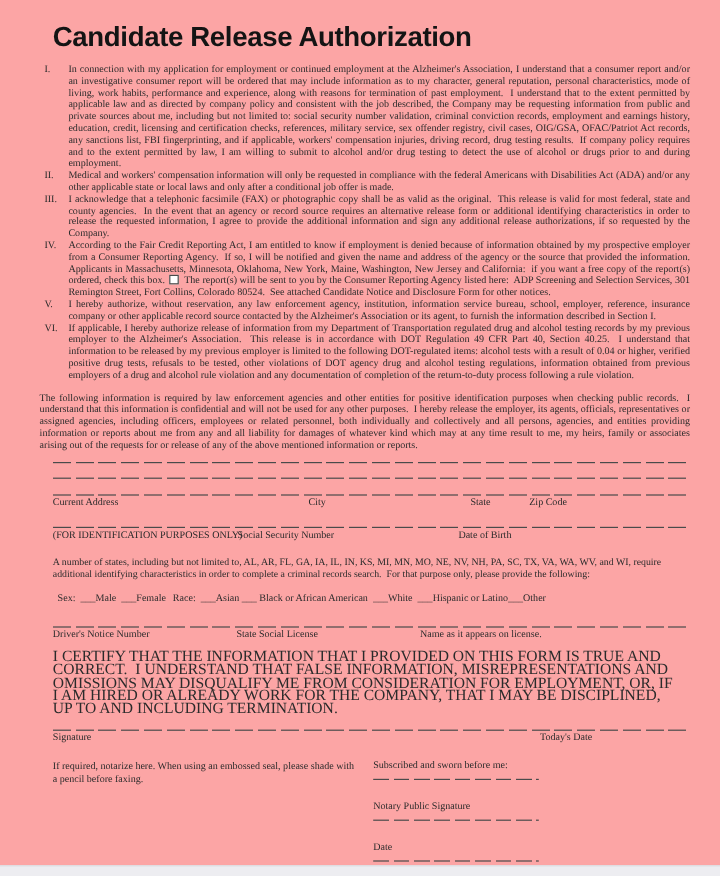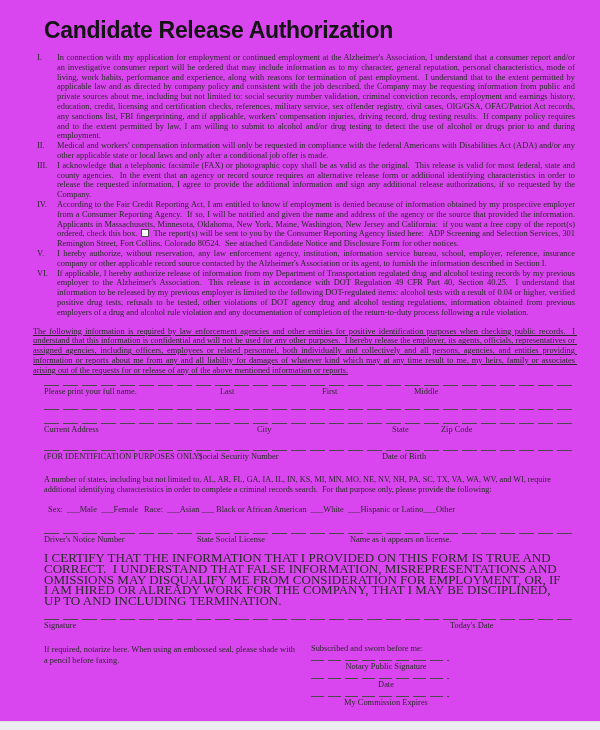--- a/index.html
+++ b/index.html
@@ -1,18 +1,18 @@
 <!DOCTYPE html>
 <html><head>
 <meta charset="utf-8">
 <style>
   html,body{margin:0;padding:0;background:#e9e9ed;}
   .page{
     position:relative;width:600px;height:730px;margin:0 auto;
-    background:#d946ef;overflow:hidden;
+    background:#fca5a5;overflow:hidden;
     font-family:"Liberation Serif", serif;color:#2b2b2b;
   }
   .page-title{
     font-family:"Liberation Sans", sans-serif;
     font-weight:bold;font-size:23px;line-height:26px;color:#141414;
     margin:17px 0 0 44px;letter-spacing:-0.3px;
   }
   .clauses{
     list-style:none;margin:10px 25px 0 33px;padding:0;
     font-size:8.4px;line-height:9.8px;
@@ -21,21 +21,21 @@
   .clause-num{
     flex:0 0 24px;text-align:left;padding-left:4px;box-sizing:border-box;
   }
   .clause-text{flex:1;text-align:justify;white-space:pre-wrap;}
   .checkbox{
     display:inline-block;width:6px;height:6px;border:1px solid #4a4a4a;
     margin:0 4px;vertical-align:-1px;background:#fff;
   }
   .release-para{
     margin:9px 25px 0 33px;font-size:8.4px;line-height:9.8px;
-    text-align:justify;white-space:pre-wrap;text-decoration:underline;
+    text-align:justify;white-space:pre-wrap;
   }
   .form-section{
     position:absolute;left:44px;top:376px;width:531px;
     font-size:8.4px;line-height:10px;color:#2b2b2b;
   }
   .fline{
     height:1px;width:100%;
     background:repeating-linear-gradient(90deg,#4a4a4a 0 15px,transparent 15px 19px);
   }
   .labels-row{position:relative;height:10px;margin-top:1px;}
@@ -46,21 +46,21 @@
   .sexrace-row{position:relative;height:10px;margin-top:10px;}
   .sexrace-row span{position:absolute;top:0;white-space:pre;}
   .certify{margin-top:8px;font-size:13px;line-height:10.8px;width:522px;white-space:pre-wrap;}
   .notary-area{position:relative;margin-top:13px;height:80px;}
   .notary-note{position:absolute;left:0;top:0;width:255px;line-height:11px;}
   .notary-col{position:absolute;left:267px;top:0;width:150px;}
   .nline{
     height:1px;width:138px;margin-top:6px;
     background:repeating-linear-gradient(90deg,#4a4a4a 0 13px,transparent 13px 17px);
   }
-  .nlabel{margin-top:1px;height:10px;text-align:center;}
+  .nlabel{margin-top:17px;height:10px;}
   .page-footer{
     position:absolute;left:0;bottom:0;width:100%;height:8px;
     background:#ededf1;border-top:1px solid #dddde2;
   }
 </style>
 </head>
 <body>
 
 <div class="page">
 
@@ -91,26 +91,20 @@
       <span class="clause-num">VI.</span>
       <span class="clause-text">If applicable, I hereby authorize release of information from my Department of Transportation regulated drug and alcohol testing records by my previous employer to the Alzheimer's Association.  This release is in accordance with DOT Regulation 49 CFR Part 40, Section 40.25.  I understand that information to be released by my previous employer is limited to the following DOT-regulated items: alcohol tests with a result of 0.04 or higher, verified positive drug tests, refusals to be tested, other violations of DOT agency drug and alcohol testing regulations, information obtained from previous employers of a drug and alcohol rule violation and any documentation of completion of the return-to-duty process following a rule violation.</span>
     </li>
   </ol>
 
   <p class="release-para">The following information is required by law enforcement agencies and other entities for positive identification purposes when checking public records.  I understand that this information is confidential and will not be used for any other purposes.  I hereby release the employer, its agents, officials, representatives or assigned agencies, including officers, employees or related personnel, both individually and collectively and all persons, agencies, and entities providing information or reports about me from any and all liability for damages of whatever kind which may at any time result to me, my heirs, family or associates arising out of the requests for or release of any of the above mentioned information or reports.</p>
 
   <div class="form-section">
 
     <div class="fline mt9"></div>
-    <div class="labels-row">
-      <span style="left:0">Please print your full name.</span>
-      <span style="left:176px">Last</span>
-      <span style="left:278px">First</span>
-      <span style="left:370px">Middle</span>
-    </div>
 
     <div class="fline mt12"></div>
 
     <div class="fline mt13"></div>
     <div class="labels-row">
       <span style="left:0">Current Address</span>
       <span style="left:213px">City</span>
       <span style="left:348px">State</span>
       <span style="left:397px">Zip Code</span>
     </div>

